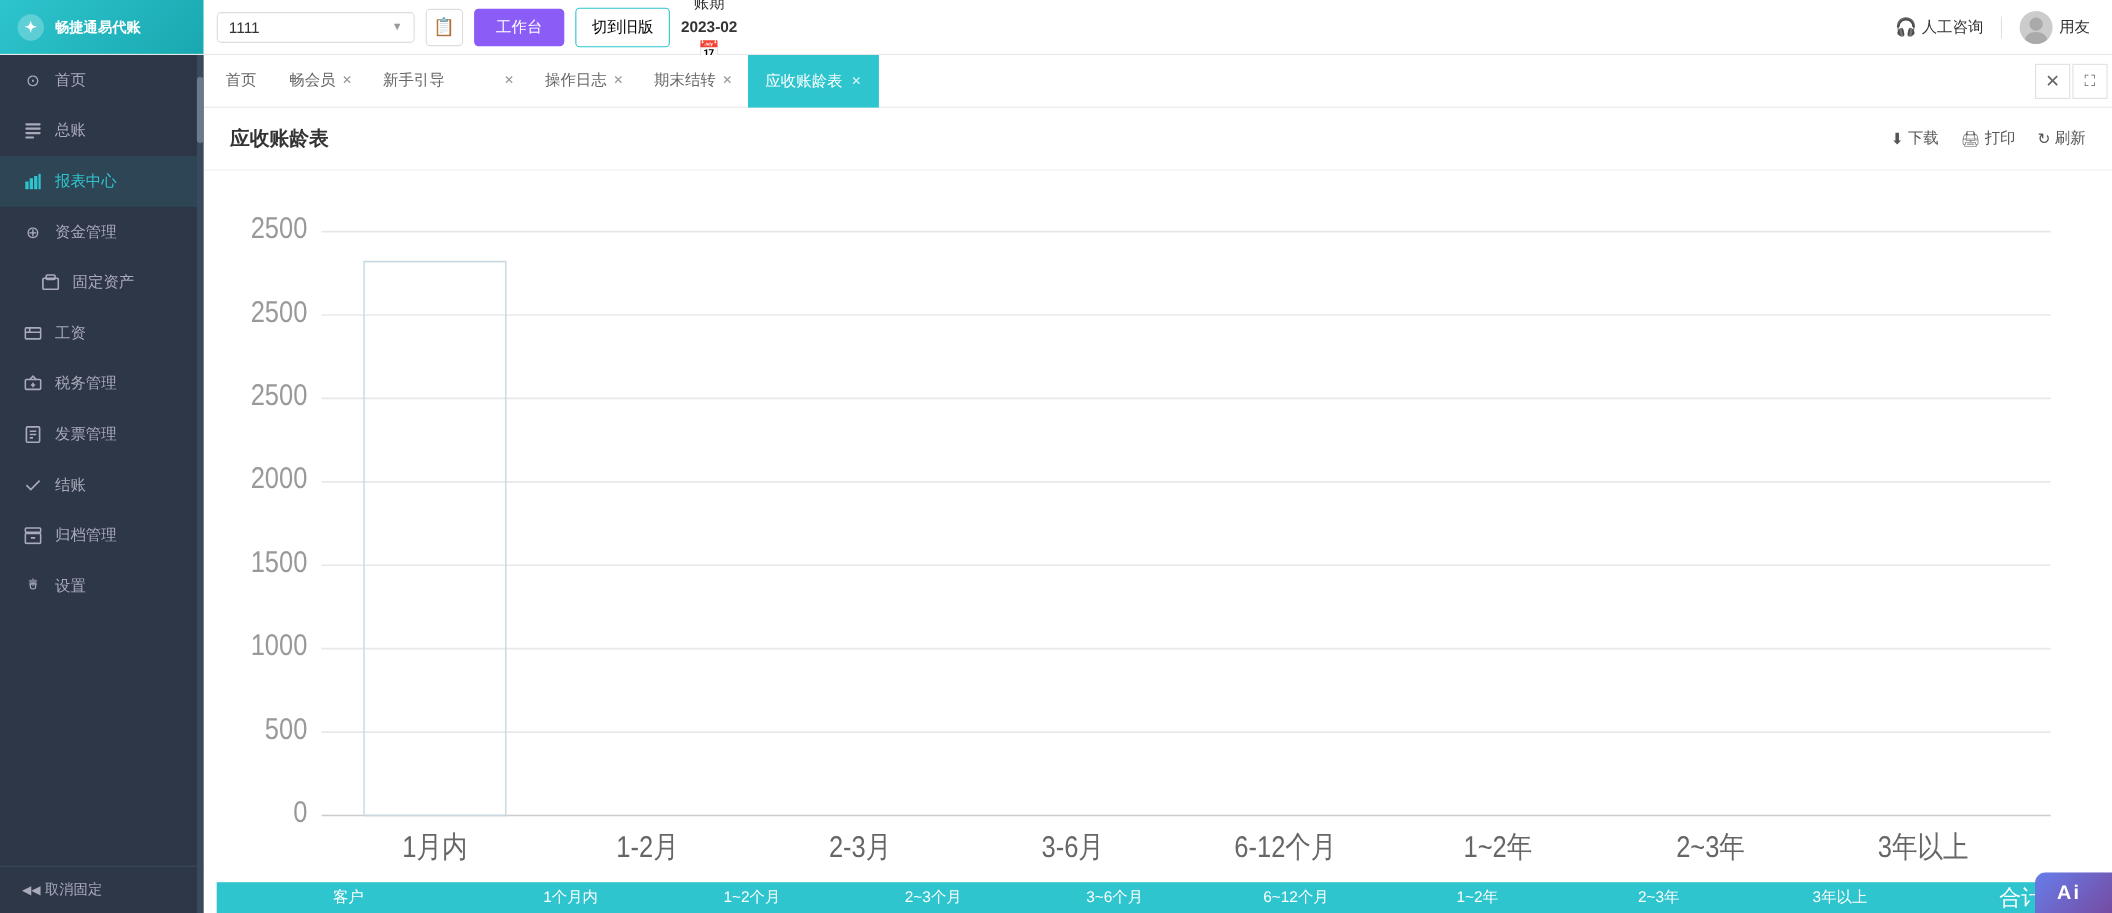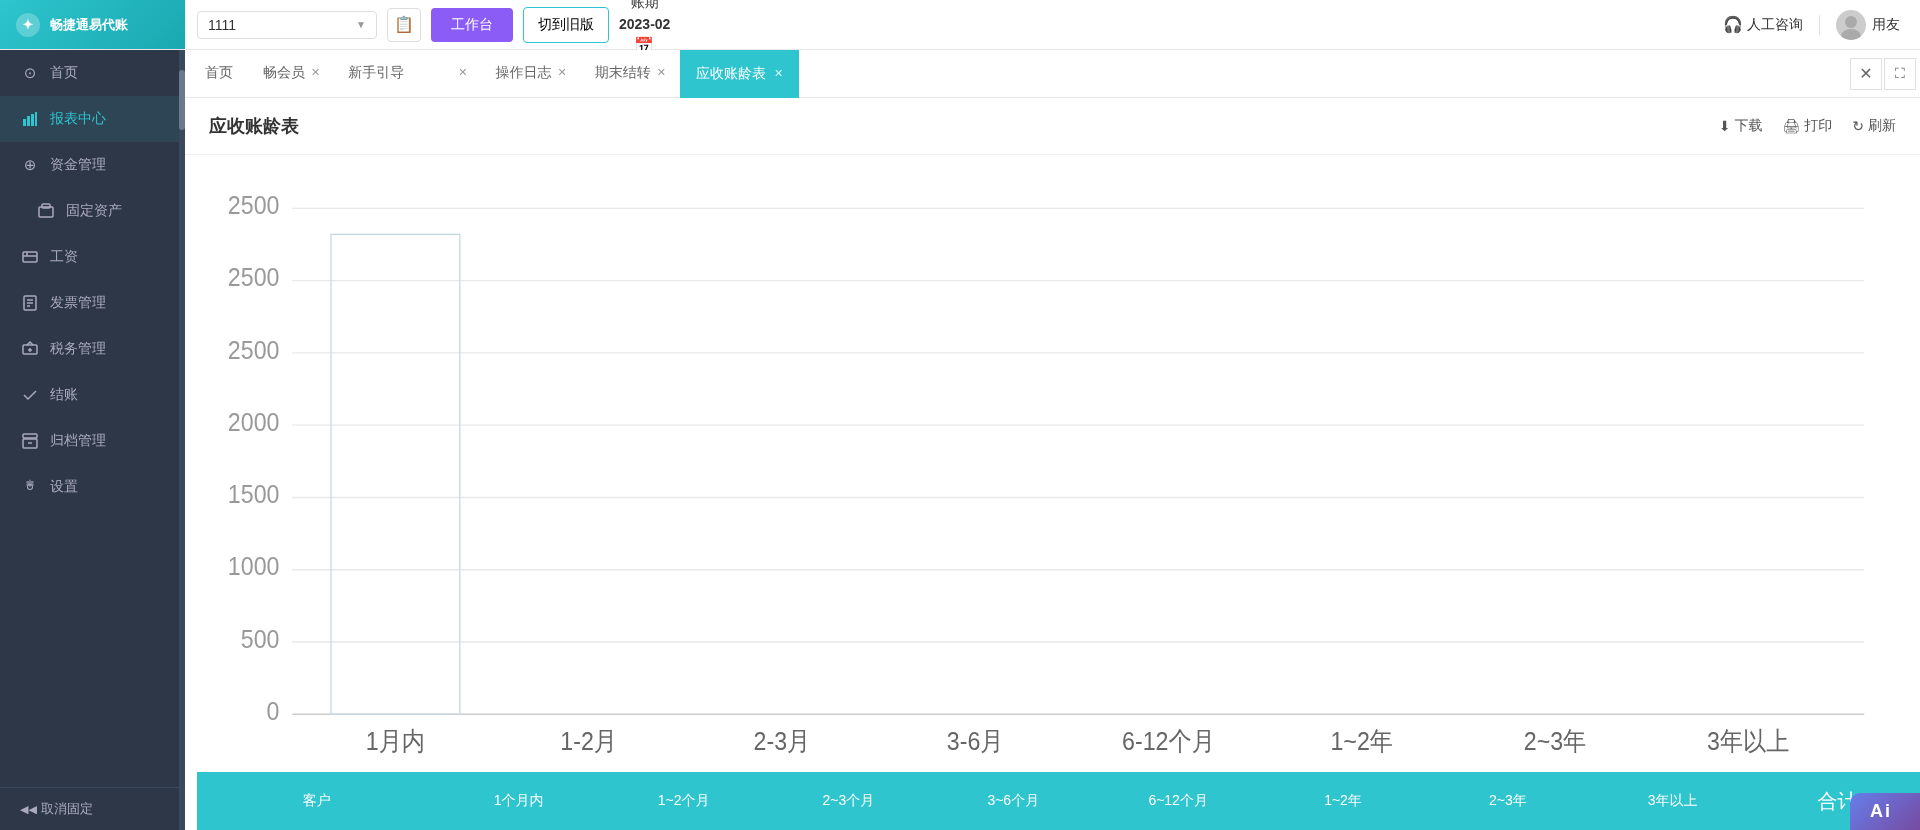--- a/index.html
+++ b/index.html
@@ -61,20 +61,31 @@
     <div style="width:185px;background:#2d3748;flex-shrink:0;display:flex;flex-direction:column;overflow:hidden;position:relative;">
 
       <div style="position:absolute;right:0;top:0;bottom:0;width:6px;background:#3a4a5c;">
         <div style="width:6px;height:60px;background:#6a7a8c;border-radius:3px;margin-top:20px;"></div>
       </div>
 
       <div style="display:flex;align-items:center;padding:13px 20px;color:#aab;font-size:14px;cursor:pointer;">
         <span style="width:20px;height:20px;margin-right:10px;display:flex;align-items:center;justify-content:center;font-size:15px;">⊙</span>
         <span>首页</span>
       </div>
+      <div style="display:flex;align-items:center;padding:13px 20px;color:#aab;font-size:14px;cursor:pointer;">
+        <span style="width:20px;height:20px;margin-right:10px;display:flex;align-items:center;justify-content:center;">
+          <svg width="16" height="16" viewBox="0 0 16 16" fill="#aab">
+              <rect x="1" y="1" width="14" height="2" rx="1"></rect>
+              <rect x="1" y="5" width="14" height="2" rx="1"></rect>
+              <rect x="1" y="9" width="14" height="2" rx="1"></rect>
+              <rect x="1" y="13" width="8" height="2" rx="1"></rect>
+            </svg>
+        </span>
+        <span>总账</span>
+      </div>
       <div style="display:flex;align-items:center;padding:13px 20px;color:#2ec5ce;font-size:14px;cursor:pointer;background:rgba(46,197,206,0.1);">
         <span style="width:20px;height:20px;margin-right:10px;display:flex;align-items:center;justify-content:center;">
           <svg width="16" height="16" viewBox="0 0 16 16" fill="#2ec5ce">
               <rect x="1" y="8" width="3" height="7"></rect>
               <rect x="5" y="5" width="3" height="10"></rect>
               <rect x="9" y="3" width="3" height="12"></rect>
               <rect x="13" y="1" width="2" height="14"></rect>
             </svg>
         </span>
         <span>报表中心</span>
@@ -98,38 +109,38 @@
               <rect x="1" y="3" width="14" height="10" rx="1"></rect>
               <line x1="1" y1="7" x2="15" y2="7"></line>
               <line x1="5" y1="3" x2="5" y2="7"></line>
             </svg>
         </span>
         <span>工资</span>
       </div>
       <div style="display:flex;align-items:center;padding:13px 20px;color:#aab;font-size:14px;cursor:pointer;">
         <span style="width:20px;height:20px;margin-right:10px;display:flex;align-items:center;justify-content:center;">
           <svg width="16" height="16" viewBox="0 0 16 16" fill="none" stroke="#aab" stroke-width="1.5">
+              <rect x="1" y="4" width="14" height="9" rx="1"></rect>
+              <polyline points="5,4 8,1 11,4"></polyline>
+              <line x1="8" y1="7" x2="8" y2="11"></line>
+              <line x1="6" y1="9" x2="10" y2="9"></line>
+            </svg>
+        </span>
+        <span>税务管理</span>
+      </div>
+      <div style="display:flex;align-items:center;padding:13px 20px;color:#aab;font-size:14px;cursor:pointer;">
+        <span style="width:20px;height:20px;margin-right:10px;display:flex;align-items:center;justify-content:center;">
+          <svg width="16" height="16" viewBox="0 0 16 16" fill="none" stroke="#aab" stroke-width="1.5">
               <rect x="2" y="1" width="12" height="14" rx="1"></rect>
               <line x1="5" y1="5" x2="11" y2="5"></line>
               <line x1="5" y1="8" x2="11" y2="8"></line>
               <line x1="5" y1="11" x2="8" y2="11"></line>
             </svg>
         </span>
         <span>发票管理</span>
-      </div>
-      <div style="display:flex;align-items:center;padding:13px 20px;color:#aab;font-size:14px;cursor:pointer;">
-        <span style="width:20px;height:20px;margin-right:10px;display:flex;align-items:center;justify-content:center;">
-          <svg width="16" height="16" viewBox="0 0 16 16" fill="none" stroke="#aab" stroke-width="1.5">
-              <rect x="1" y="4" width="14" height="9" rx="1"></rect>
-              <polyline points="5,4 8,1 11,4"></polyline>
-              <line x1="8" y1="7" x2="8" y2="11"></line>
-              <line x1="6" y1="9" x2="10" y2="9"></line>
-            </svg>
-        </span>
-        <span>税务管理</span>
       </div>
       <div style="display:flex;align-items:center;padding:13px 20px;color:#aab;font-size:14px;cursor:pointer;">
         <span style="width:20px;height:20px;margin-right:10px;display:flex;align-items:center;justify-content:center;">
           <svg width="16" height="16" viewBox="0 0 16 16" fill="none" stroke="#aab" stroke-width="1.5">
               <polyline points="2,8 6,12 14,4"></polyline>
             </svg>
         </span>
         <span>结账</span>
       </div>
       <div style="display:flex;align-items:center;padding:13px 20px;color:#aab;font-size:14px;cursor:pointer;">
@@ -268,21 +279,21 @@
             <text x="1190" y="405" text-anchor="middle" font-size="18" fill="#666">3年以上</text>
 
             <defs>
               <pattern id="hatch1" patternUnits="userSpaceOnUse" width="10" height="10" patternTransform="rotate(45)">
                 <line x1="0" y1="0" x2="0" y2="10" stroke="#c8d8e0" stroke-width="5"></line>
               </pattern>
             </defs>
           </svg>
         </div>
 
-        <div style="background:#2ec5ce;display:flex;height:58px;align-items:center;flex-shrink:0;margin-left:12px;">
+        <div style="background:#2ec5ce;display:flex;height:28px;align-items:center;flex-shrink:0;margin-left:12px;">
           <div style="flex:1.5;text-align:center;color:#fff;font-size:14px;font-weight:500;padding:0 8px;">客户</div>
           <div style="flex:1;text-align:center;color:#fff;font-size:14px;font-weight:500;padding:0 8px;">1个月内</div>
           <div style="flex:1;text-align:center;color:#fff;font-size:14px;font-weight:500;padding:0 8px;">1~2个月</div>
           <div style="flex:1;text-align:center;color:#fff;font-size:14px;font-weight:500;padding:0 8px;">2~3个月</div>
           <div style="flex:1;text-align:center;color:#fff;font-size:14px;font-weight:500;padding:0 8px;">3~6个月</div>
           <div style="flex:1;text-align:center;color:#fff;font-size:14px;font-weight:500;padding:0 8px;">6~12个月</div>
           <div style="flex:1;text-align:center;color:#fff;font-size:14px;font-weight:500;padding:0 8px;">1~2年</div>
           <div style="flex:1;text-align:center;color:#fff;font-size:14px;font-weight:500;padding:0 8px;">2~3年</div>
           <div style="flex:1;text-align:center;color:#fff;font-size:14px;font-weight:500;padding:0 8px;">3年以上</div>
           <div style="flex:1;text-align:center;color:#fff;font-size:20px;font-weight:500;padding:0 8px;">合计</div>

